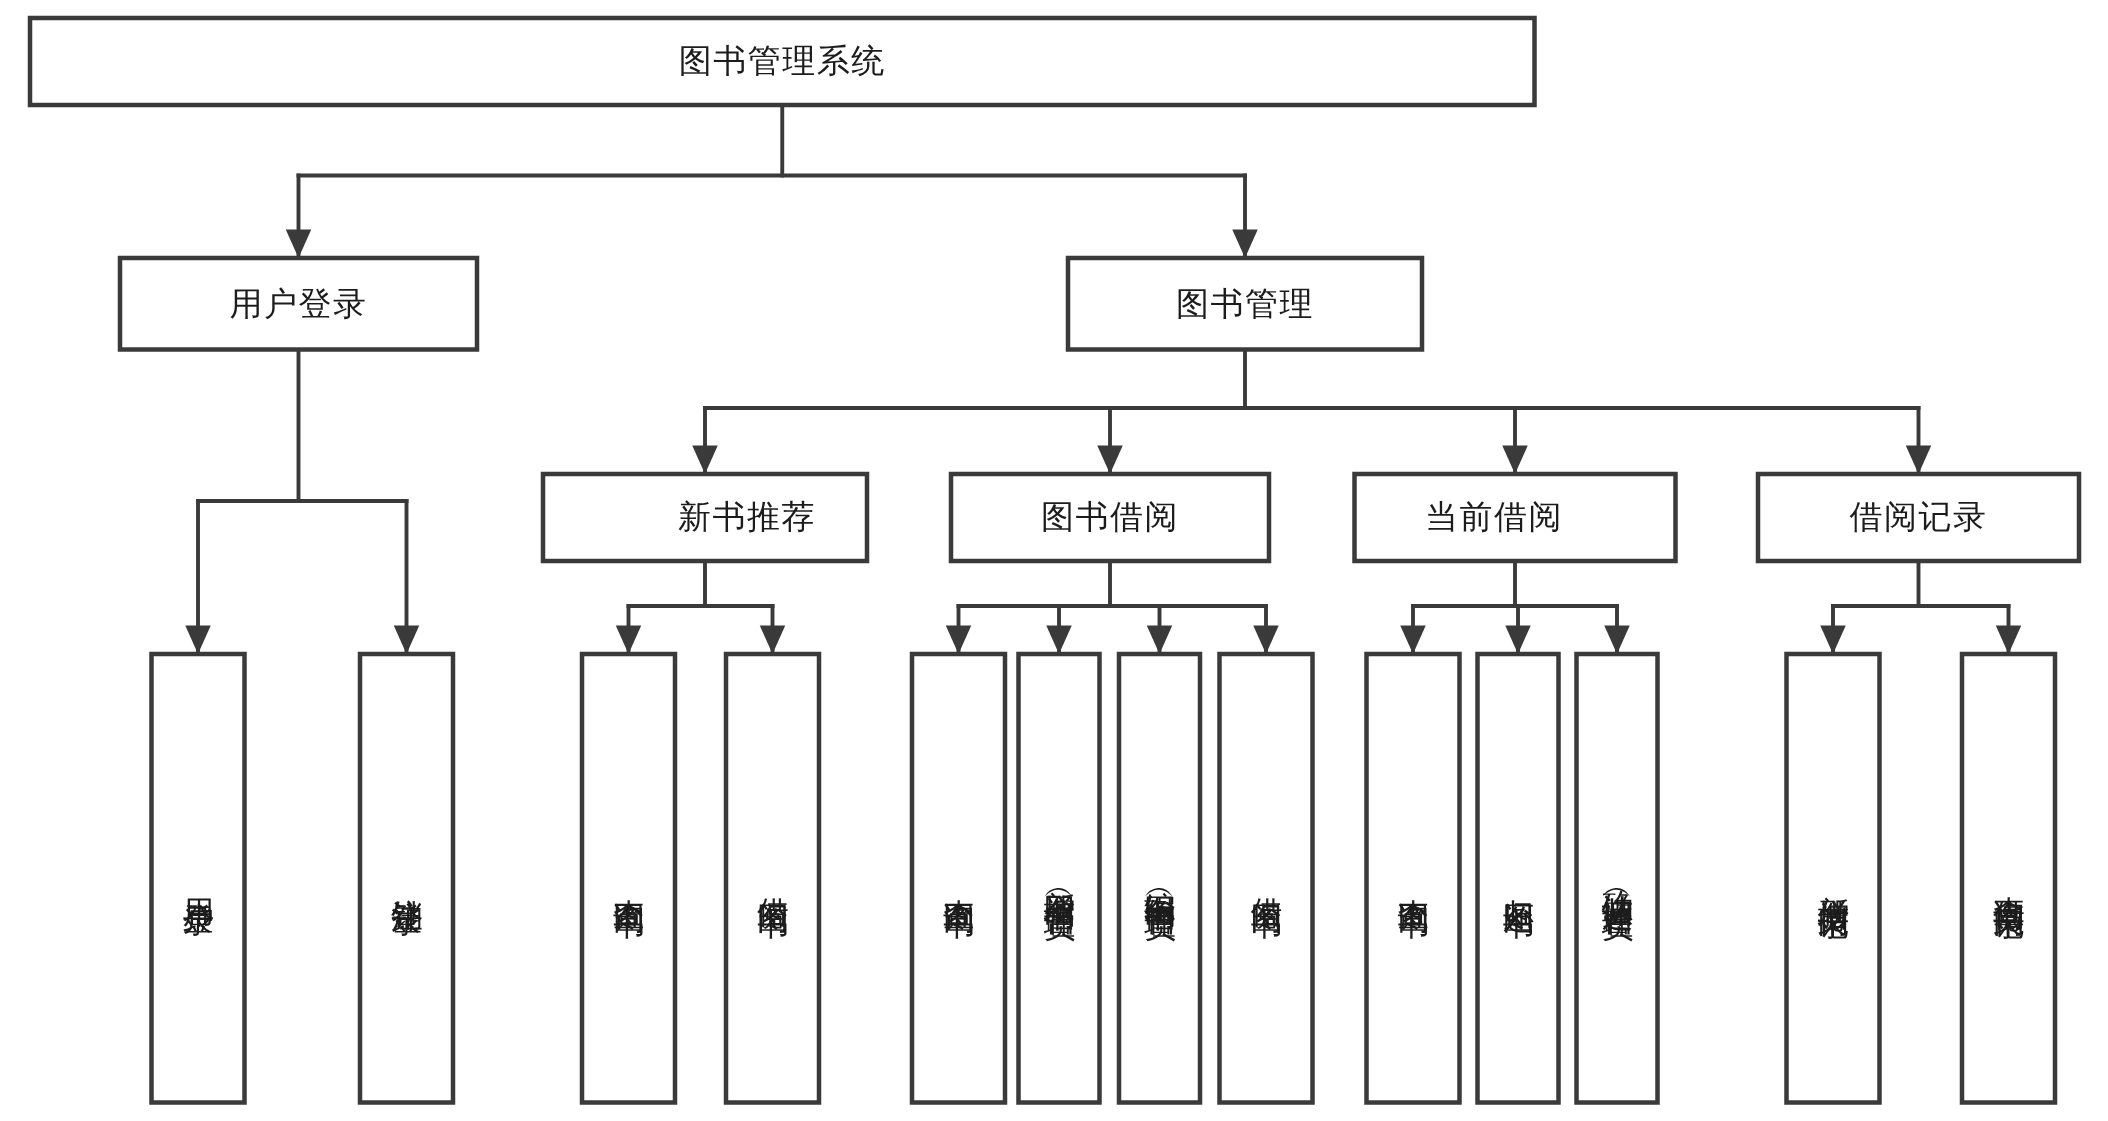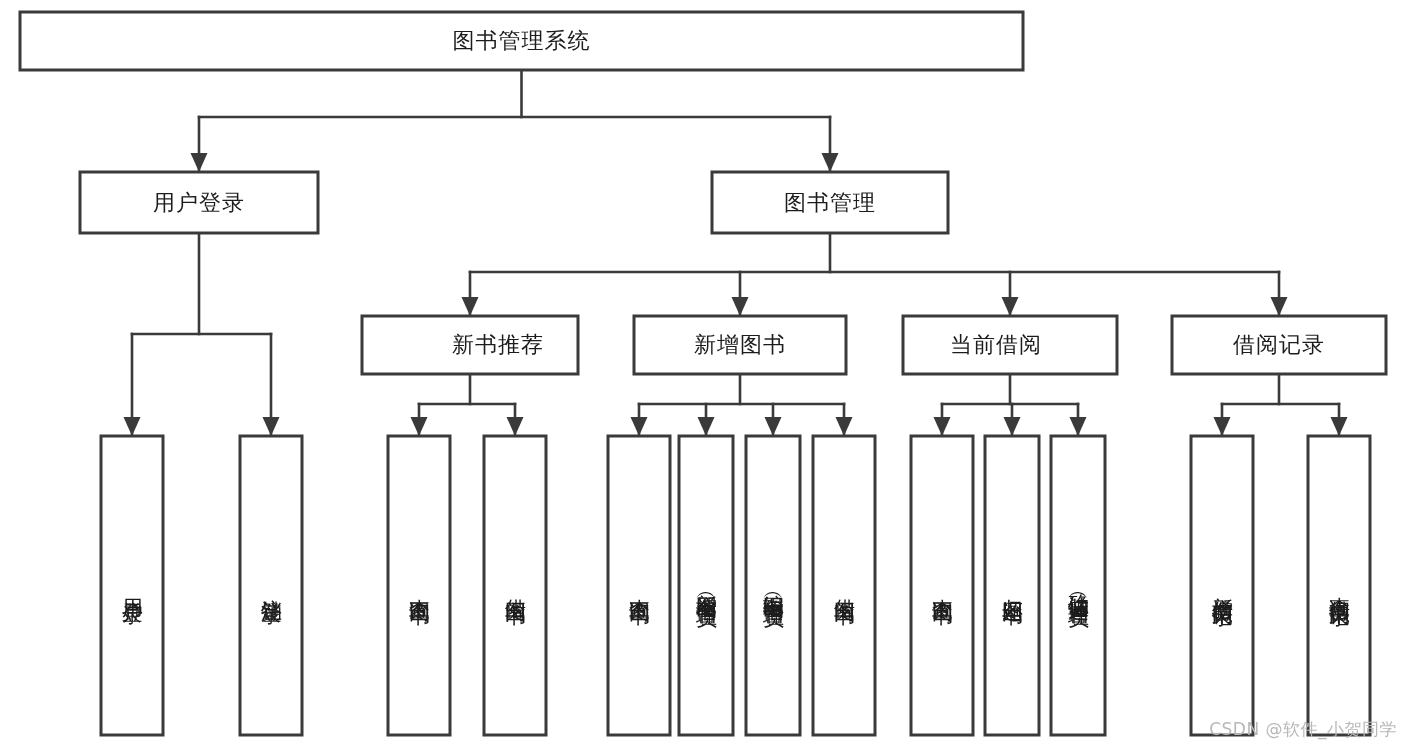--- a/index.html
+++ b/index.html
@@ -174,21 +174,21 @@
       <div class="hlabel-wrap" style="left: 80px; top: 172px; width: 238px; height: 61px;">
         <div class="hlabel-text">用户登录</div>
       </div>
       <div class="hlabel-wrap" style="left: 712px; top: 172px; width: 236px; height: 61px; border-radius: 27px;">
         <div class="hlabel-text">图书管理</div>
       </div>
       <div class="hlabel-wrap" style="left: 362px; top: 316px; width: 216px; height: 58px; padding-left: 28px;">
         <div class="hlabel-text">新书推荐</div>
       </div>
       <div class="hlabel-wrap" style="left: 634px; top: 316px; width: 212px; height: 58px;">
-        <div class="hlabel-text">新增图书</div>
+        <div class="hlabel-text">图书借阅</div>
       </div>
       <div class="hlabel-wrap" style="left: 903px; top: 316px; width: 186px; height: 58px;">
         <div class="hlabel-text">当前借阅</div>
       </div>
       <div class="hlabel-wrap" style="left: 1172px; top: 316px; width: 214px; height: 58px; align-items: center;">
         <div class="hlabel-text">借阅记录</div>
       </div>
       <div class="vlabel-wrap" style="left: 101px; top: 436px; width: 62px; height: 299px;">
         <div class="vlabel-text">用户登录</div>
       </div>
@@ -222,14 +222,13 @@
       <div class="vlabel-wrap" style="left: 1051px; top: 436px; width: 54px; height: 299px;">
         <div class="vlabel-text">确认归还（管理员）</div>
       </div>
       <div class="vlabel-wrap" style="left: 1191px; top: 436px; width: 62px; height: 299px;">
         <div class="vlabel-text">新增借阅记录</div>
       </div>
       <div class="vlabel-wrap" style="left: 1308px; top: 436px; width: 62px; height: 299px;">
         <div class="vlabel-text">查询借阅记录</div>
       </div>
     </div>
-  <div id="watermark">CSDN @软件_小贺同学</div>
 </div>
 
 </body></html>

